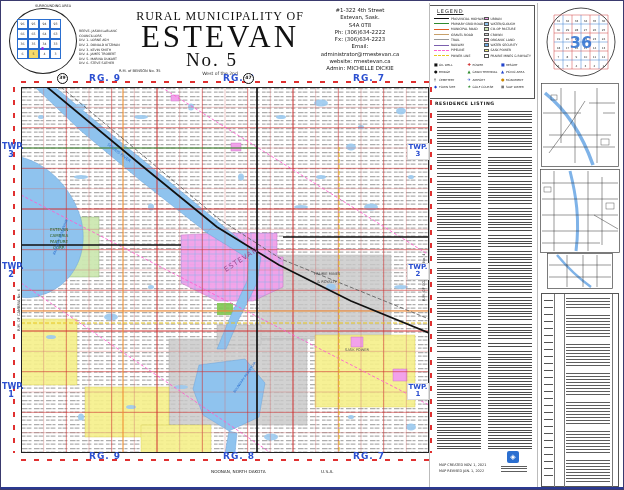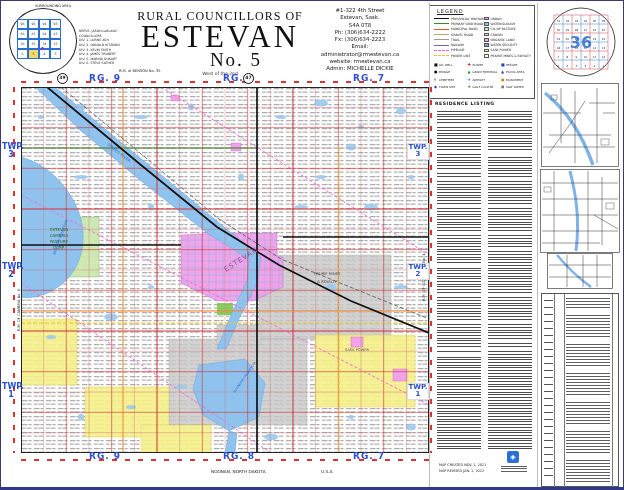--- a/index.html
+++ b/index.html
@@ -6,21 +6,21 @@
   .sheet{position:relative;width:624px;height:490px;background:#ffffff;overflow:hidden;
          border:1px solid #3a3a6e;box-sizing:border-box;font-family:"DejaVu Sans",sans-serif;color:#111;}
   .abs{position:absolute;}
   .bottom-line{left:0;right:0;bottom:0;height:2px;background:#2b3990;}
 
   
   .t-super{left:128px;top:8px;width:182px;text-align:center;font-family:"Liberation Serif",serif;
            font-size:12px;letter-spacing:1px;}
   .t-main {left:120px;top:18px;width:198px;text-align:center;font-family:"Liberation Serif",serif;
            font-size:31px;letter-spacing:3px;}
-  .t-no   {left:144px;top:48px;width:182px;text-align:center;font-family:"Liberation Serif",serif;
+  .t-no   {left:120px;top:48px;width:182px;text-align:center;font-family:"Liberation Serif",serif;
            font-size:19px;letter-spacing:2px;}
   .t-mer  {left:128px;top:70px;width:182px;text-align:center;font-size:4.5px;color:#333;}
   .t-benson{left:118px;top:68px;font-size:3.6px;color:#222;}
 
   
   .contact{left:292px;top:6px;width:134px;text-align:center;font-size:5.4px;line-height:1.35;color:#1a1a1a;}
 
   
   .sur-title{left:22px;top:3px;width:60px;text-align:center;font-size:3.4px;color:#222;}
   .sur-circle{left:8px;top:7px;width:66px;height:64px;border:1px solid #222;border-radius:50%;background:#fff;}
@@ -103,21 +103,21 @@
       <div>REEVE- JASON LeBLANC</div>
       <div>COUNCILLORS</div>
       <div>DIV. 1- LORNE ASH</div>
       <div>DIV. 2- DONALD KITZMAN</div>
       <div>DIV. 3- KEVIN SMITH</div>
       <div>DIV. 4- JAMES TROBERT</div>
       <div>DIV. 5- MARINA DUKART</div>
       <div>DIV. 6- STEVE SATHER</div>
     </div>
 
-  <div class="abs t-super">RURAL COUNCILLORS OF</div>
+  <div class="abs t-super">RURAL MUNICIPALITY OF</div>
   <div class="abs t-main">ESTEVAN</div>
   <div class="abs t-no">No. 5</div>
   <div class="abs t-mer">West of the 2nd</div>
   <div class="abs t-benson">R.M. of BENSON No. 35</div>
 
   <div class="abs contact" id="contact-block">
       <div>#1-322  4th  Street</div>
       <div>Estevan, Sask.</div>
       <div>S4A 0T8</div>
       <div>Ph:  (306)634-2222</div>

